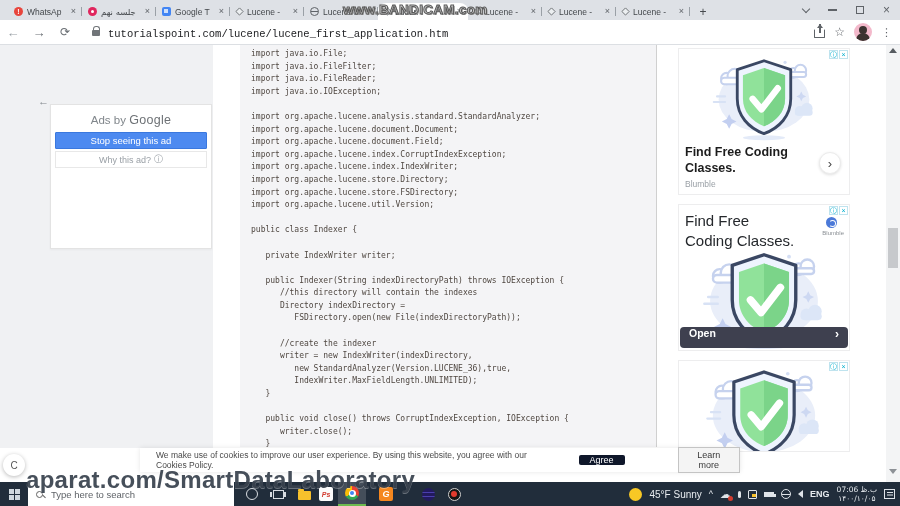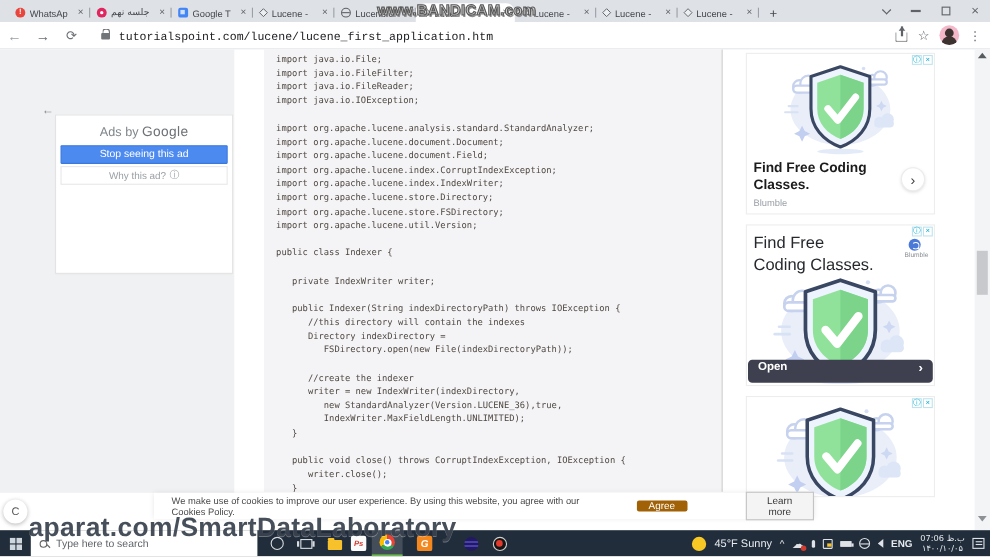--- a/index.html
+++ b/index.html
@@ -108,21 +108,21 @@
   
   .scrollbar{position:absolute;left:886px;top:0;width:14px;height:437px;background:#f3f4f5;}
   .sb-up{position:absolute;left:3px;top:3px;width:0;height:0;border:4px solid transparent;border-bottom:5px solid #565b60;border-top:none;}
   .sb-down{position:absolute;left:3px;bottom:8px;width:0;height:0;border:4px solid transparent;border-top:5px solid #8d9196;border-bottom:none;}
   .sb-thumb{position:absolute;left:2px;top:183px;width:10px;height:40px;background:#c7c9cc;}
 
   
   .cookiebar{position:absolute;left:140px;top:403px;width:600px;height:24px;background:#fff;
     box-shadow:0 0 5px rgba(0,0,0,.10);display:flex;align-items:center;padding-left:16px;z-index:40;gap:31px;}
   .cookietext{font-size:8.5px;color:#4a4a4a;}
-  .agreebtn{margin-left:14px;background:#a16207;color:#fff;font-size:9px;padding:0 11px;border-radius:2px;}
+  .agreebtn{margin-left:14px;background:#0f172a;color:#fff;font-size:9px;padding:0 11px;border-radius:2px;}
   .learnbtn{margin-left:22px;background:#f4f4f4;border:1px solid #c4c4c4;color:#3a3a3a;font-size:9px;padding:2px 10px;text-align:center;}
   .cbubble{position:absolute;left:3px;top:409px;width:22px;height:22px;border-radius:50%;background:#fff;
     box-shadow:0 1px 4px rgba(0,0,0,.28);display:flex;align-items:center;justify-content:center;
     font-size:10px;color:#555;z-index:45;}
 
   
   .taskbar{position:absolute;left:0;bottom:0;right:0;height:24px;background:#212d3b;z-index:50;display:flex;align-items:center;}
   .startbtn{width:28px;height:24px;display:flex;align-items:center;justify-content:center;}
   .winlogo{display:grid;grid-template-columns:5px 5px;grid-template-rows:5px 5px;gap:1px;}
   .winlogo i{background:#cfd6dd;}

